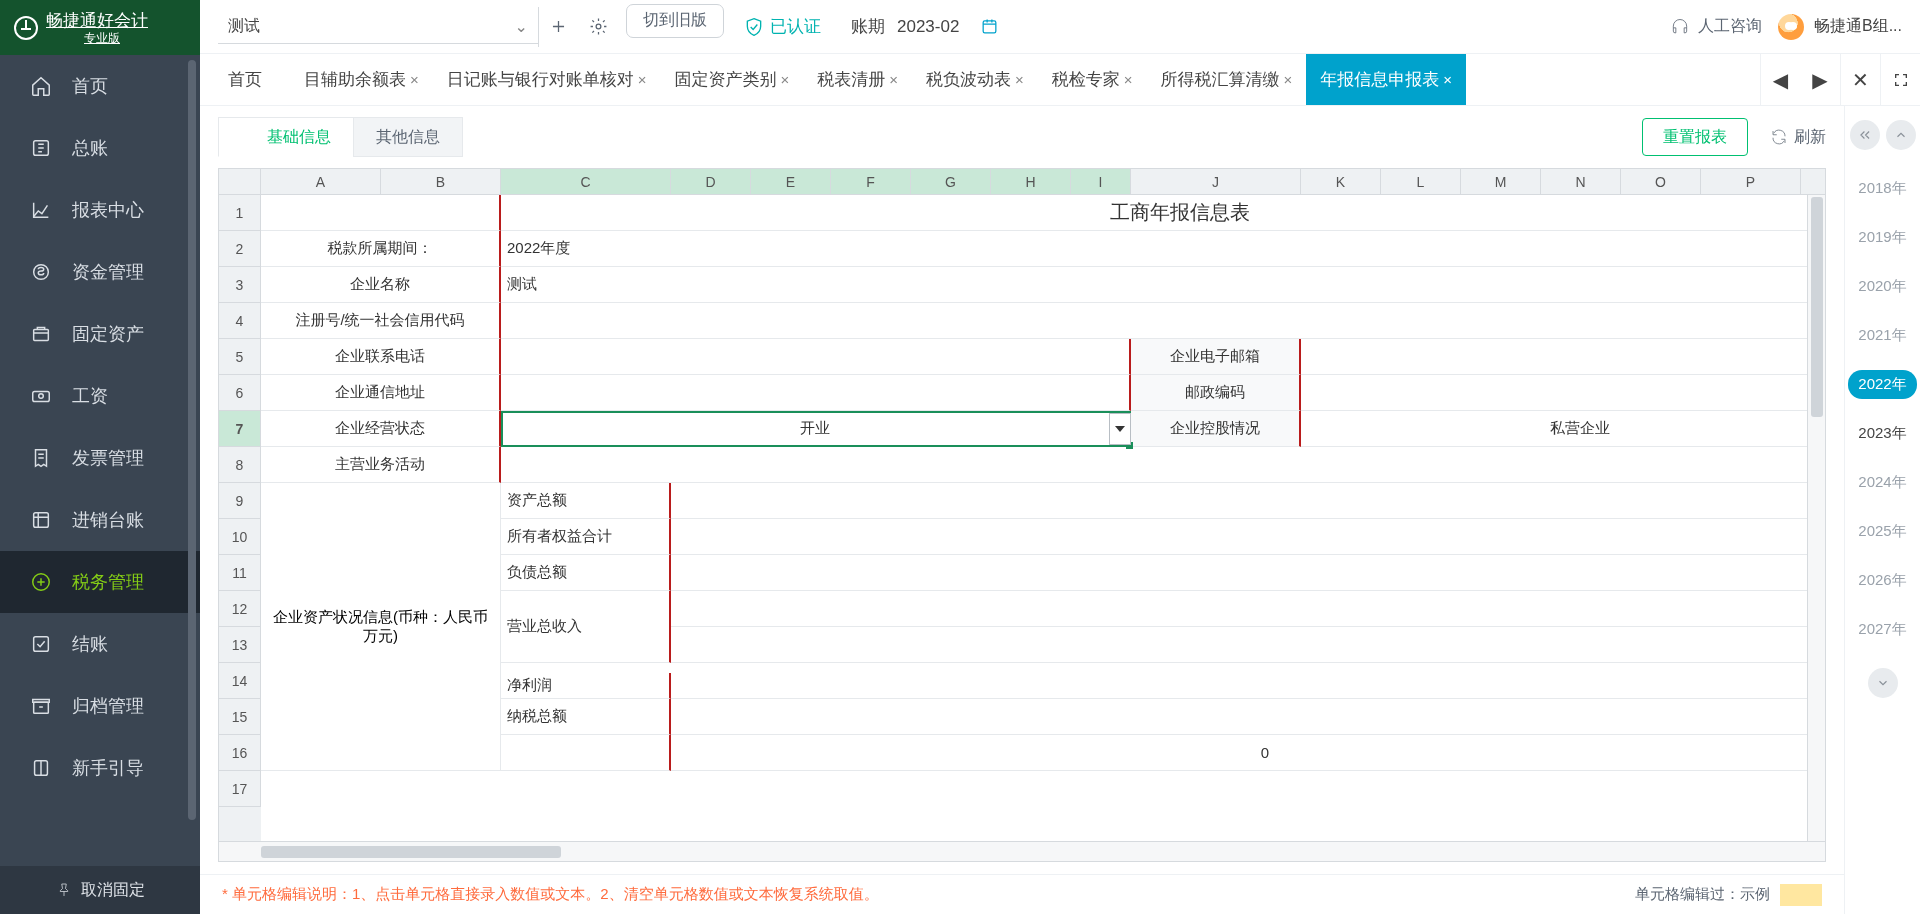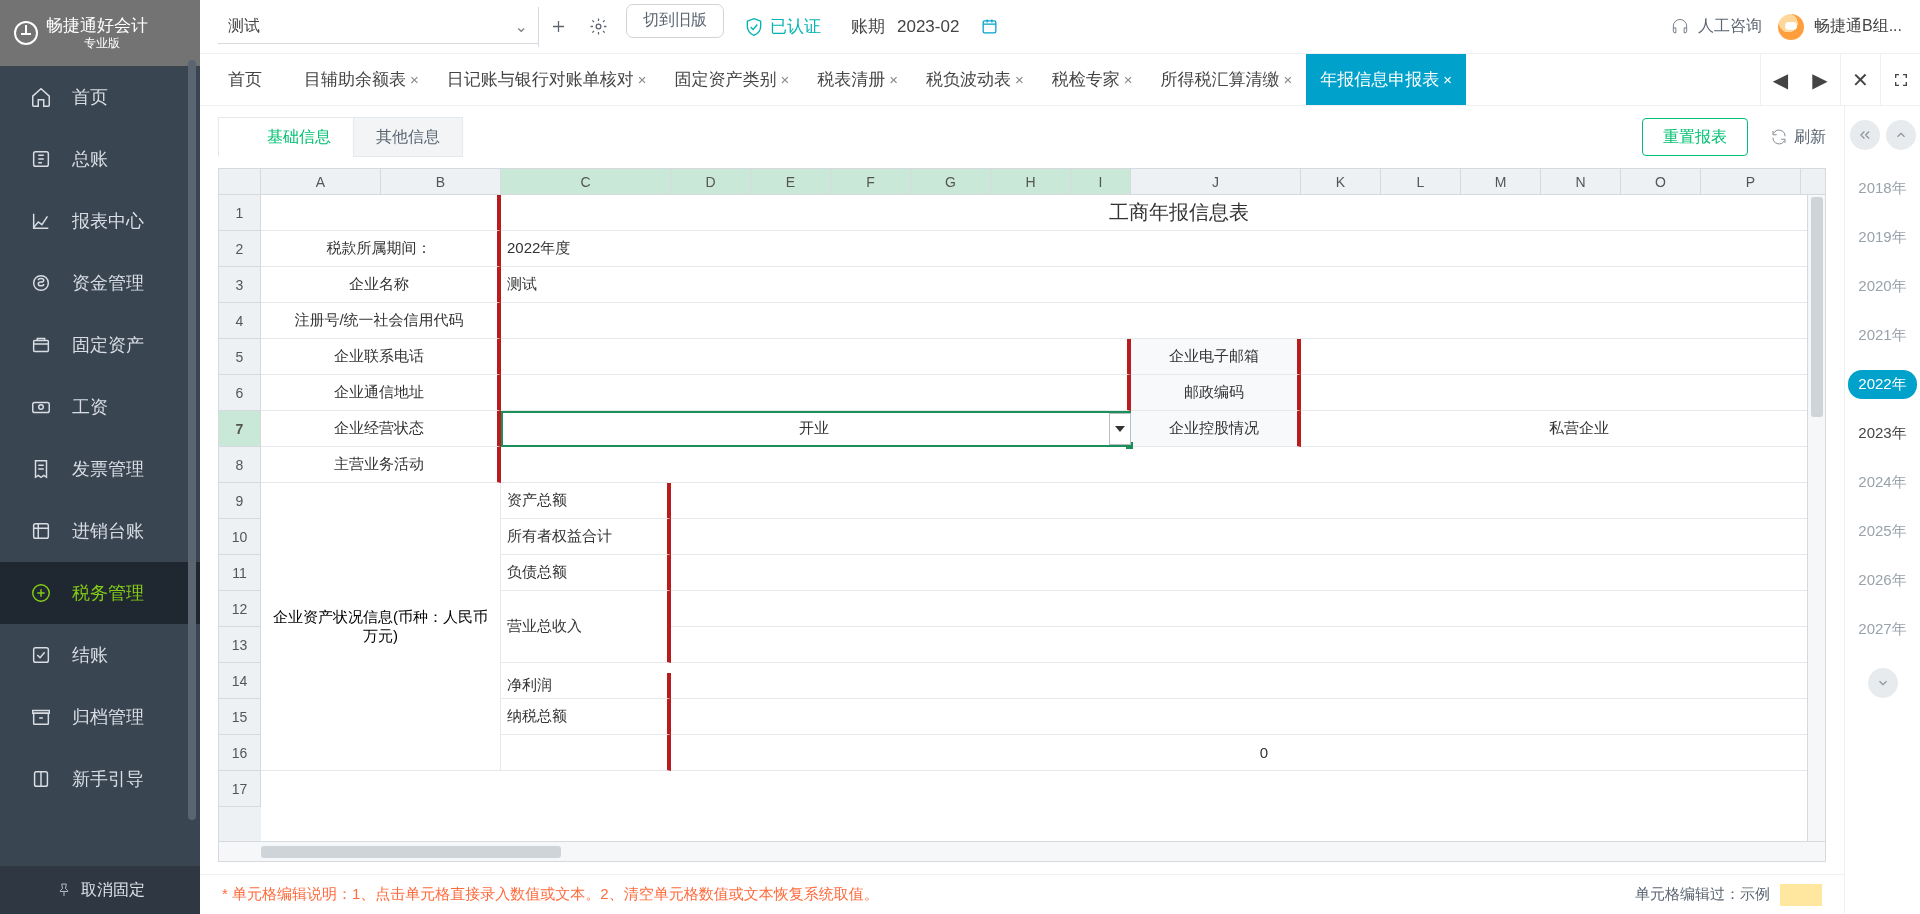--- a/index.html
+++ b/index.html
@@ -1,19 +1,19 @@
 <!DOCTYPE html>
 <html><head>
 <meta charset="utf-8">
 <style>
 *{box-sizing:border-box;margin:0;padding:0;font-family:"Microsoft YaHei","PingFang SC",sans-serif;}
 body{width:1920px;height:914px;overflow:hidden;background:#fff;display:flex;}
 
 .sidebar{width:200px;height:914px;background:#3a4552;color:#dfe3e8;display:flex;flex-direction:column;position:relative;}
-.sidebar-header{height:66px;background:#737373;display:flex;align-items:center;padding:0 14px;color:#fff;}
+.sidebar-header{height:55px;background:#14532d;display:flex;align-items:center;padding:0 14px;color:#fff;text-decoration:underline;}
 .brand-logo{width:24px;height:24px;border:2px solid #fff;border-radius:50%;position:relative;margin-right:8px;flex-shrink:0;}
 .brand-logo::before{content:"";position:absolute;width:2px;height:10px;background:#fff;left:9px;top:2px;}
 .brand-logo::after{content:"";position:absolute;width:10px;height:2px;background:#fff;left:5px;top:10px;}
 .brand-text{font-size:17px;font-weight:500;}
 .brand-edition{font-size:12px;color:#fff;margin-left:38px;margin-top:-2px;}
 .sidebar-header-inner{display:flex;flex-direction:column;}
 .sidebar-scroll{flex:1;overflow:hidden;}
 .side-item{height:62px;display:flex;align-items:center;padding:0 28px;font-size:18px;cursor:pointer;color:#d9dee4;}
 .side-item.active{background:#1f2730;color:#84cc16;}
 .side-item .icon{width:26px;height:26px;margin-right:18px;display:flex;align-items:center;justify-content:center;color:inherit;}
@@ -66,21 +66,21 @@
 .col-headers{display:flex;height:26px;background:#eef1f3;border-bottom:1px solid #d6dade;font-size:14px;color:#555;}
 .corner{width:42px;border-right:1px solid #d6dade;flex-shrink:0;background:#eef1f3;}
 .ch{border-right:1px solid #d6dade;display:flex;align-items:center;justify-content:center;flex-shrink:0;}
 .ch.sel{background:#c9e8d7;}
 .grid-body{display:flex;flex:1;min-height:0;}
 .row-headers{width:42px;flex-shrink:0;background:#eef1f3;display:flex;flex-direction:column;}
 .rh{height:36px;border-bottom:1px solid #d6dade;border-right:1px solid #d6dade;display:flex;align-items:center;justify-content:center;font-size:14px;color:#555;}
 .rh.sel{background:#c9e8d7;font-weight:600;}
 .cells{position:relative;flex:1;overflow:hidden;}
 .row{display:flex;height:36px;}
-.cell{border-right:4px solid #b91c1c;border-bottom:1px solid #e6e9ec;display:flex;align-items:center;padding:0 6px;font-size:15px;color:#333;flex-shrink:0;background:#fff;}
+.cell{border-right:2px solid #b91c1c;border-bottom:1px solid #e6e9ec;display:flex;align-items:center;padding:0 6px;font-size:15px;color:#333;flex-shrink:0;background:#fff;}
 .cell.center{justify-content:center;}
 .cell.title{font-size:20px;}
 .cell.label-bg{background:#f8f9fa;}
 .selected-cell{position:absolute;border:2px solid #1a8f5a;pointer-events:none;z-index:5;}
 .selected-cell::after{content:"";position:absolute;right:-4px;bottom:-4px;width:7px;height:7px;background:#1a8f5a;}
 .dropdown-ind{position:absolute;width:22px;height:32px;border:1px solid #b8bec4;background:#fff;display:flex;align-items:center;justify-content:center;z-index:6;}
 .dropdown-ind::after{content:"";border-left:5px solid transparent;border-right:5px solid transparent;border-top:6px solid #333;}
 .hscroll{height:20px;border-top:1px solid #d6dade;background:#f6f7f8;display:flex;align-items:center;}
 .hscroll-track{flex:1;height:14px;position:relative;}
 .hscroll-thumb{position:absolute;left:42px;width:300px;height:12px;background:#cfd4d9;border-radius:3px;top:1px;}

